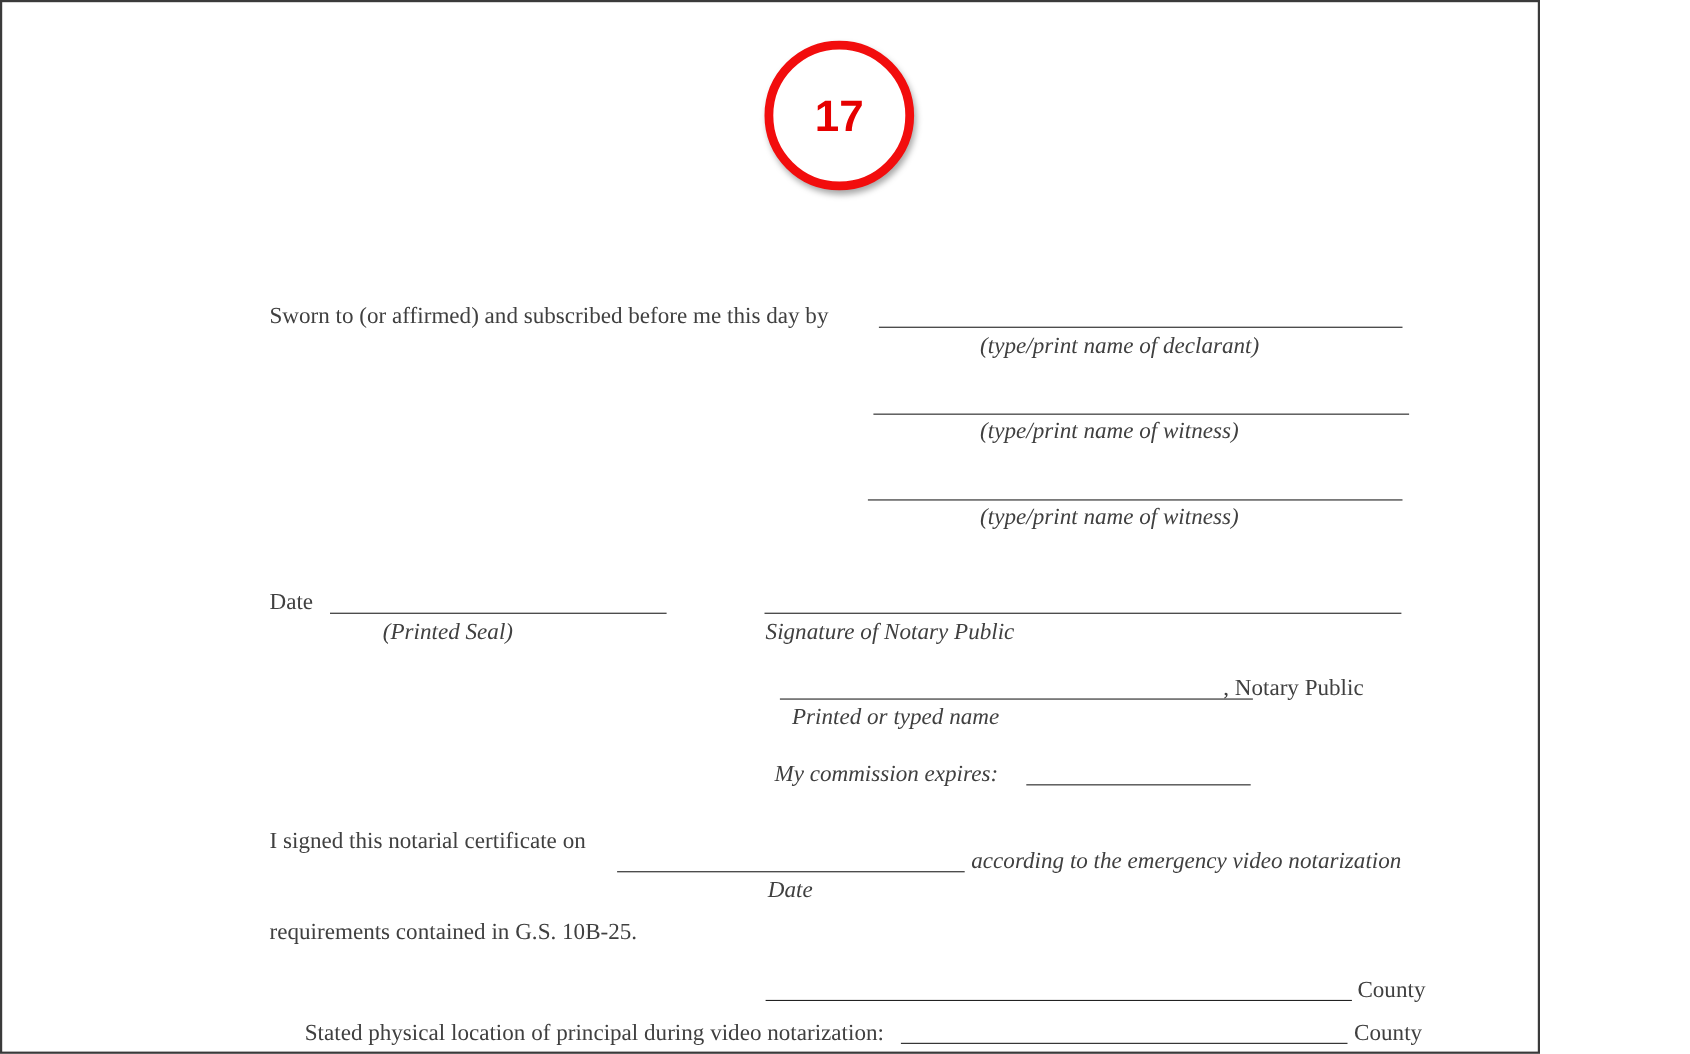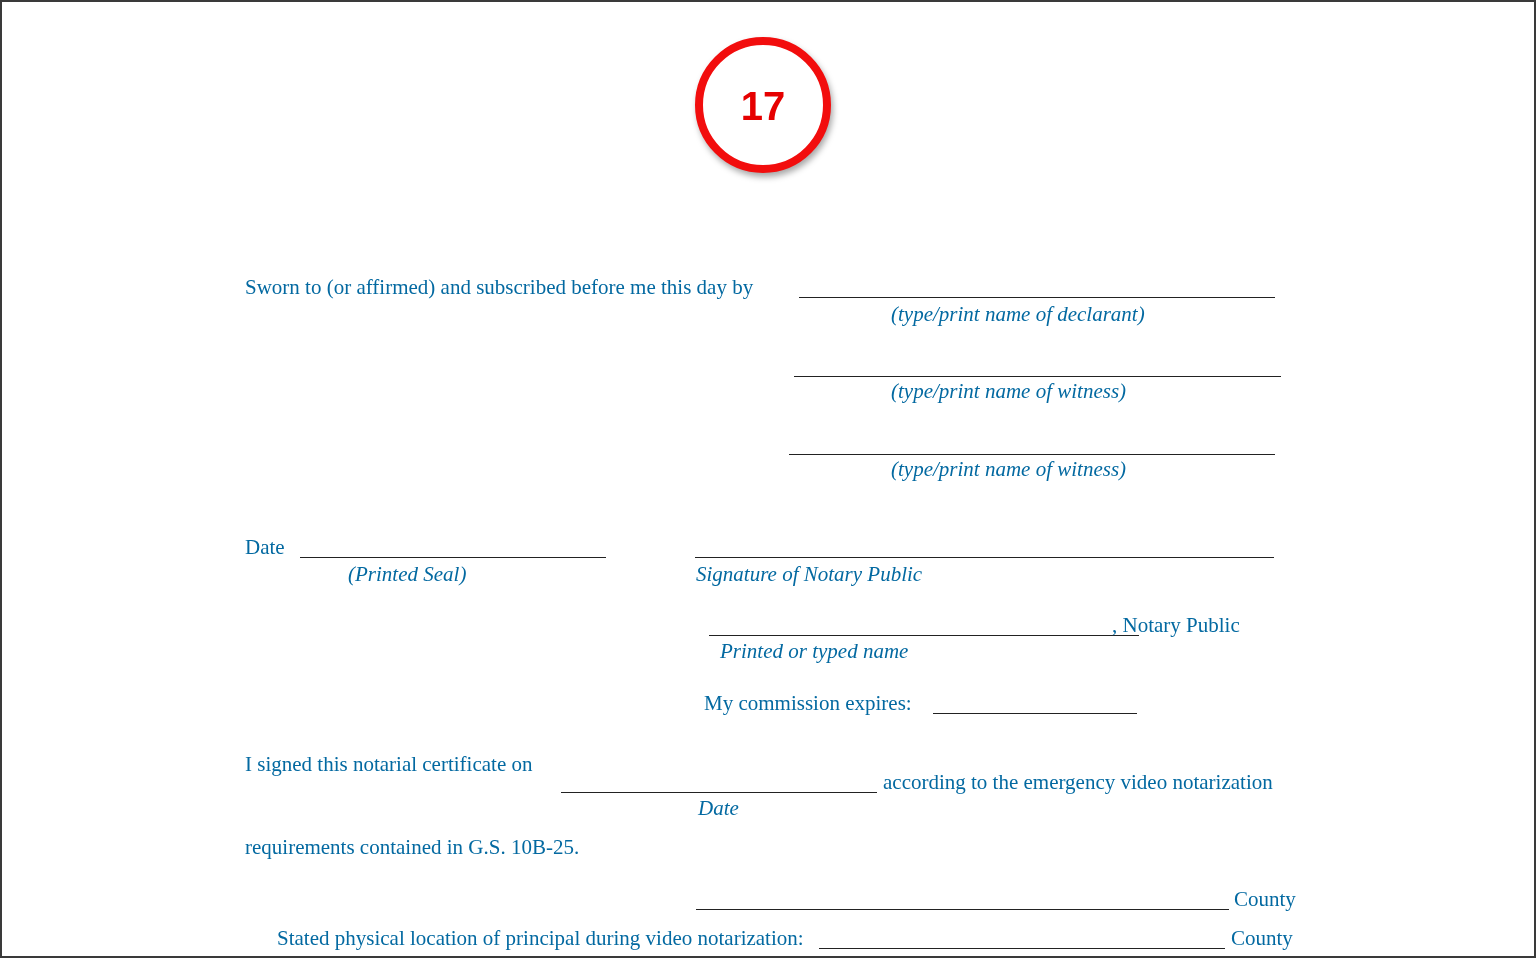--- a/index.html
+++ b/index.html
@@ -1,35 +1,35 @@
 <!DOCTYPE html>
 <html><head>
   <meta charset="utf-8">
   <style>
     html, body { margin: 0; padding: 0; background: #ffffff; }
     body { width: 1536px; height: 958px; position: relative; overflow: hidden; }
     .frame {
-      position: absolute; left: 0; top: 0; width: 1536px; height: 958px;
+      position: absolute; left: 0; top: 0; width: 1400px; height: 958px;
       box-sizing: border-box; border: 2px solid #3a3a3a; border-bottom-width: 2px;
       background: #ffffff;
     }
     .step-badge {
       position: absolute; left: 693px; top: 35px; width: 136px; height: 136px;
       box-sizing: border-box; border: 8px solid #f20d0d; border-radius: 50%;
       background: #ffffff;
       box-shadow: 2px 4px 6px rgba(0,0,0,0.35);
       display: flex; align-items: center; justify-content: center;
     }
     .step-badge span {
       font-family: "Liberation Sans", sans-serif; font-weight: bold;
       font-size: 40px; color: #e60000; line-height: 1; margin-top: 2px;
     }
     .t {
       position: absolute; font-family: "Liberation Serif", serif;
-      font-size: 21px; color: #0369a1; white-space: nowrap; line-height: 1;
+      font-size: 21px; color: #404040; white-space: nowrap; line-height: 1;
     }
     .i { font-style: italic; }
     .line {
       position: absolute; height: 0; border-top: 1.5px solid #222222;
     }
   </style>
 </head>
 <body>
 
 <div class="frame">
@@ -52,26 +52,26 @@
   <div class="line" style="left:298px; top:555px; width:306px;"></div>
   <div class="t i" style="left:346px; top:562px;">(Printed Seal)</div>
 
   <div class="line" style="left:693px; top:555px; width:579px;"></div>
   <div class="t i" style="left:694px; top:562px;">Signature of Notary Public</div>
 
   <div class="line" style="left:707px; top:633px; width:430px;"></div>
   <div class="t" style="left:1110px; top:613px;">, Notary Public</div>
   <div class="t i" style="left:718px; top:639px;text-align:center;">Printed or typed name</div>
 
-  <div class="t" style="left:702px; top:691px;">My commission expires:</div>
+  <div class="t" style="left:702px; top:691px;font-style:italic;">My commission expires:</div>
   <div class="line" style="left:931px; top:711px; width:204px;"></div>
 
   <div class="t" style="left:243px; top:752px;">I signed this notarial certificate on</div>
   <div class="line" style="left:559px; top:790px; width:316px;"></div>
-  <div class="t" style="left:881px; top:770px;">according to the emergency video notarization</div>
+  <div class="t" style="left:881px; top:770px;font-style:italic;">according to the emergency video notarization</div>
   <div class="t i" style="left:696px; top:796px;">Date</div>
 
   <div class="t" style="left:243px; top:835px;">requirements contained in G.S. 10B-25.</div>
 
   <div class="line" style="left:694px; top:907px; width:533px;"></div>
   <div class="t" style="left:1232px; top:887px;">County</div>
 
   <div class="t" style="left:243px; top:926px;margin-left:32px;">Stated physical location of principal during video notarization:</div>
   <div class="line" style="left:817px; top:946px; width:406px;"></div>
   <div class="t" style="left:1229px; top:926px;">County</div>

